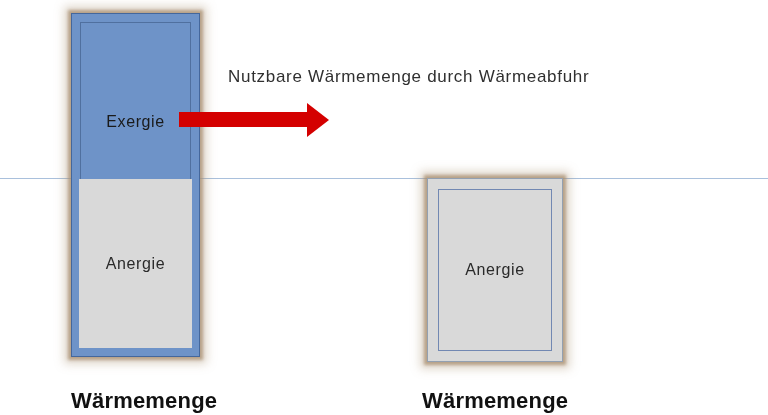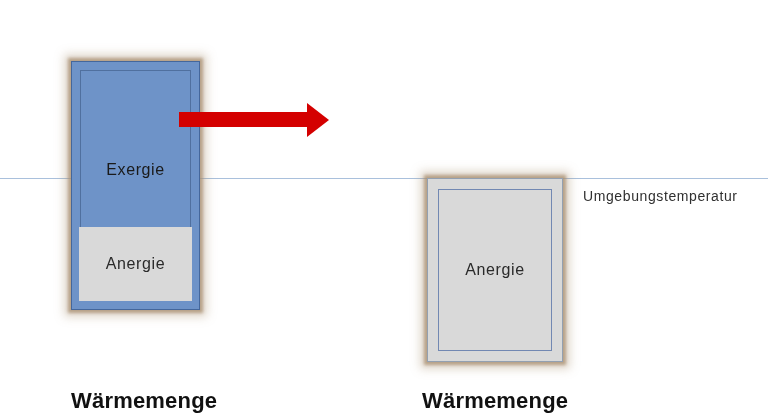--- a/index.html
+++ b/index.html
@@ -26,26 +26,25 @@
     overflow:hidden;
   }
   
   .ambient-line{
     position:absolute;left:0;top:178px;width:768px;height:1px;
     background:var(--ambient-line-blue);
     z-index:0;
   }
   
   .left-bar{
-    position:absolute;left:71px;top:13px;width:129px;height:249px;
+    position:absolute;left:71px;top:13px;width:129px;height:344px;
     background:var(--exergie-blue);
     border:1px solid var(--bar-border-blue);
     box-shadow:0 0 3px 3px rgba(168,143,112,0.75),0 0 9px 7px rgba(168,143,112,0.35);
     z-index:2;
-    margin-top:48px;
   }
   .left-bar-inner{
     position:absolute;left:8px;right:8px;top:8px;bottom:8px;
     border:1px solid var(--inner-line-blue);
   }
   .exergie-label{
     position:absolute;left:0;right:0;top:99px;
     text-align:center;
     font-size:16px;letter-spacing:0.6px;
     color:#1a1a1a;
@@ -118,25 +117,25 @@
   <div class="left-bar">
     <div class="left-bar-inner"></div>
     <div class="exergie-label">Exergie</div>
     <div class="anergie-block-left">
       <span>Anergie</span>
     </div>
   </div>
 
   <div class="arrow-shaft"></div>
   <div class="arrow-head"></div>
+  <div class="arrow-caption">Nutzbare Wärmemenge durch Wärmeabfuhr</div>
 
   <div class="right-box">
     <div class="right-box-inner"></div>
     <span class="anergie-label-right">Anergie</span>
   </div>
 
-  <div class="ambient-label">Umgebungstemperatur</div>
 
   <div class="caption caption-left">Wärmemenge</div>
 
   <div class="caption caption-right">Wärmemenge</div>
 
 </div>
 
 </body></html>

